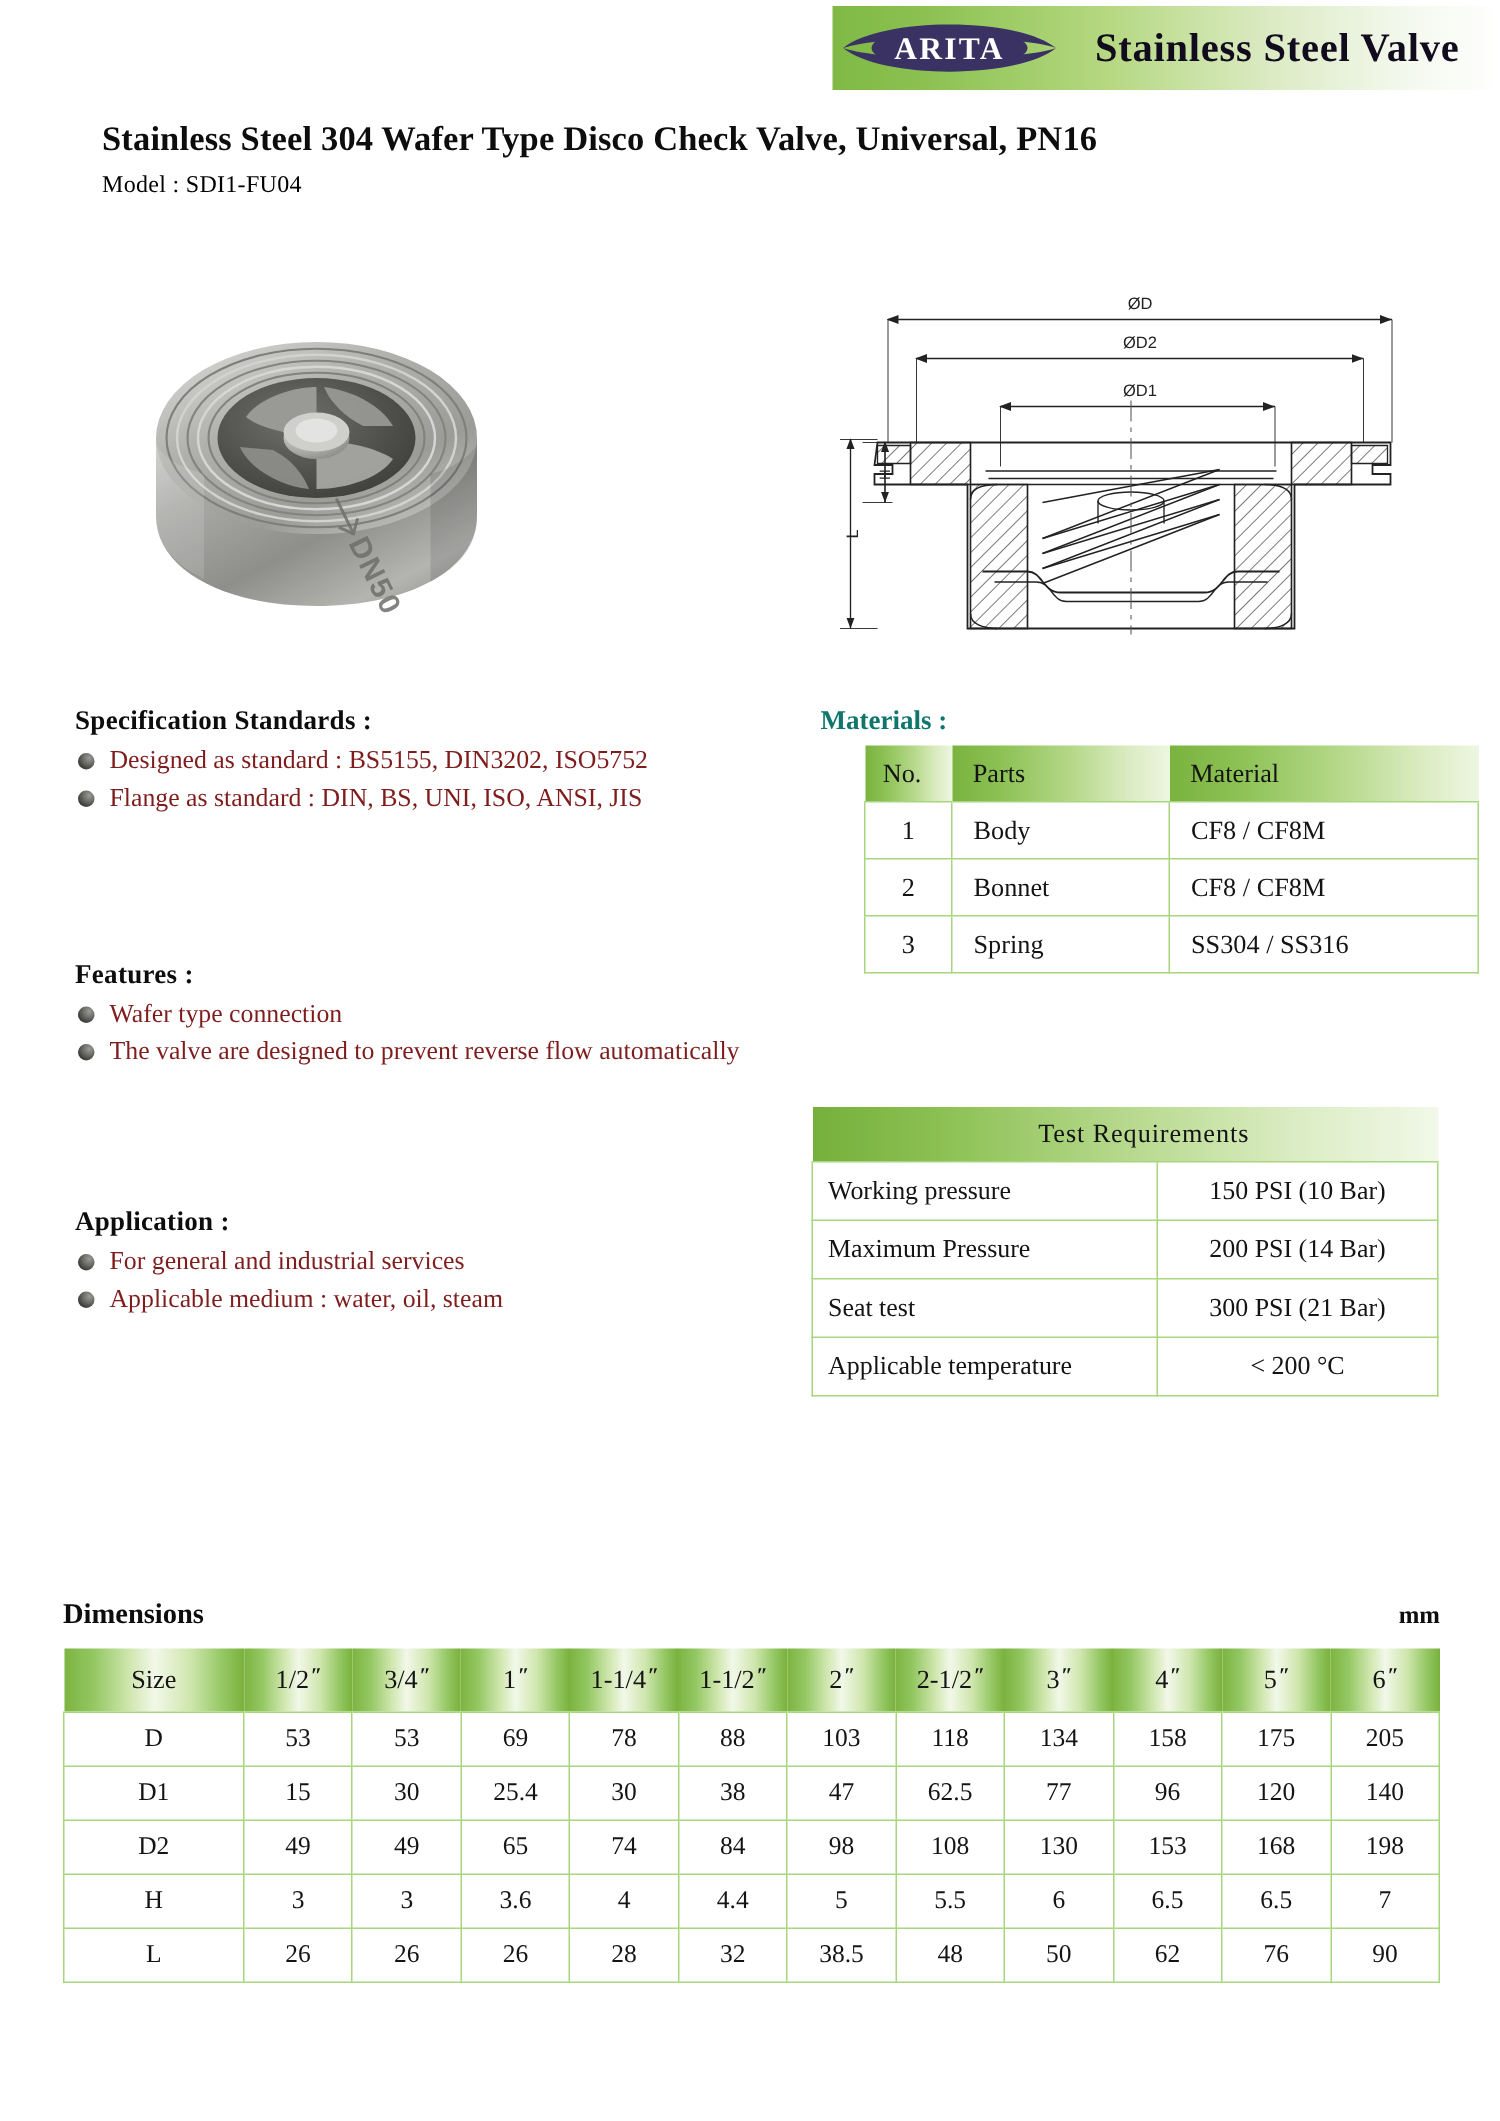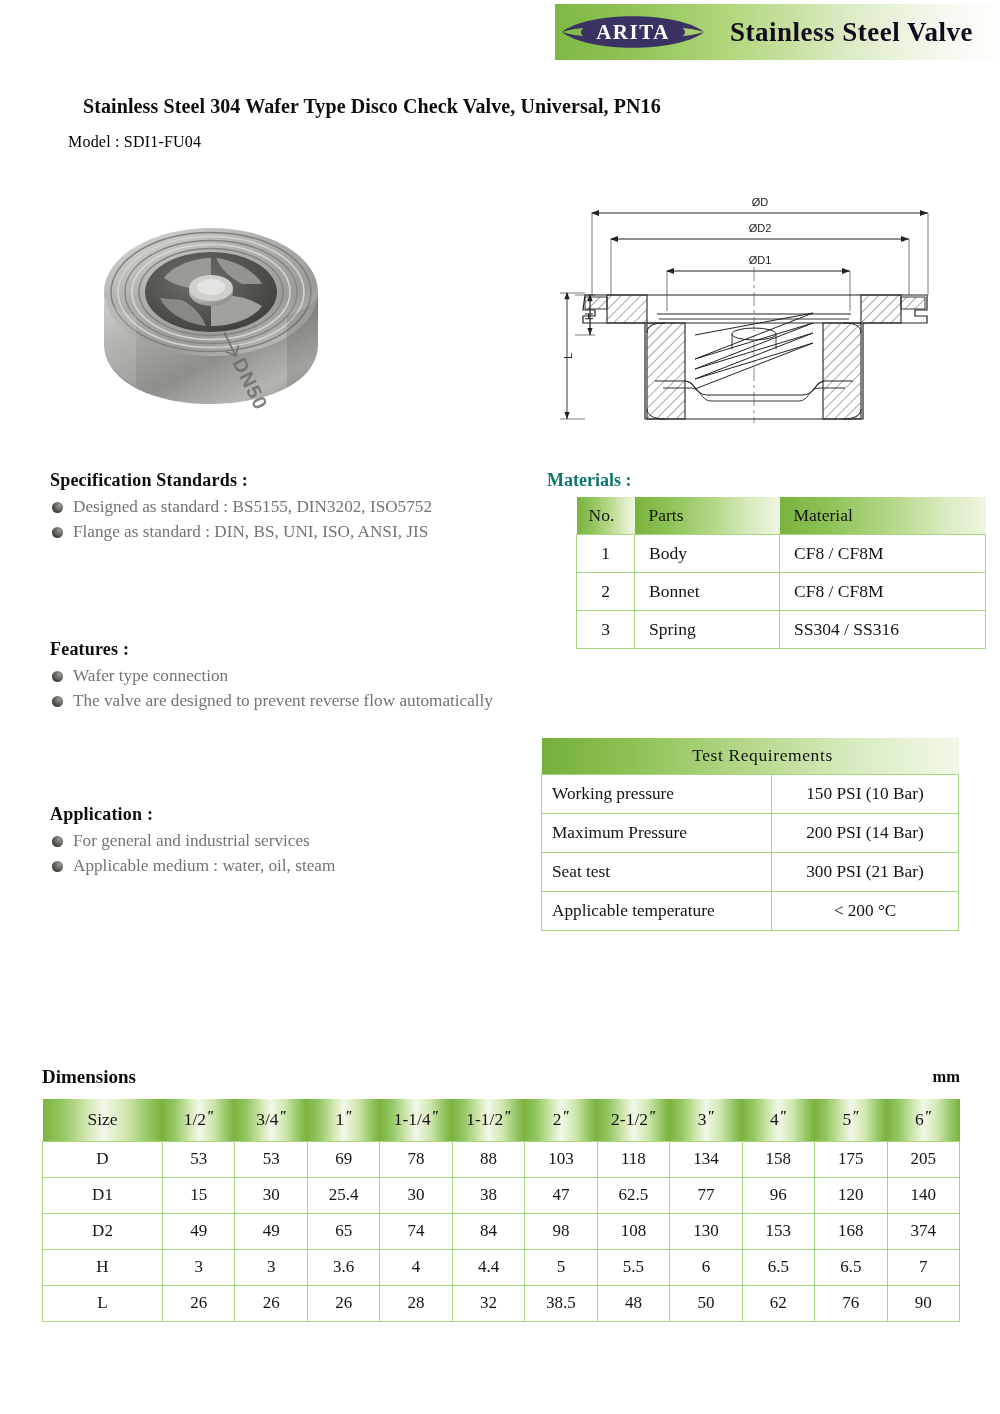--- a/index.html
+++ b/index.html
@@ -39,26 +39,26 @@
   .logo {
     position: absolute;
     left: 558px; top: 7px;
     width: 150px; height: 50px;
   }
   .logo svg { display: block; }
 
   
   .title-block { position: absolute; left: 68px; top: 80px; }
   .doc-title {
-    font-size: 20px;
+    font-size: 23px;
     font-weight: bold;
     color: #0d0d0d;
     letter-spacing: 0.1px;
     white-space: nowrap;
-    margin: 15px;
+    margin: 0;
   }
   .doc-model {
     font-size: 16px;
     color: #000000;
     margin-top: 9px;
     letter-spacing: 0.2px;
   }
 
   
   .photo-wrap {
@@ -81,21 +81,21 @@
     color: #0d0d0d;
     letter-spacing: 0.2px;
     margin: 0 0 4px 0;
   }
   ul.bullets { list-style: none; margin: 0; padding: 0; }
   ul.bullets li {
     position: relative;
     padding-left: 23px;
     font-size: 17.2px;
     line-height: 24px;
-    color: #737373;
+    color: #7f1d1d;
     margin-bottom: 1px;
   }
   ul.bullets li .bl {
     position: absolute;
     left: 2px; top: 7px;
     width: 11px; height: 11px;
     border-radius: 50%;
     background: radial-gradient(circle at 68% 30%, #9a9a96 0%, #6d6d68 38%, #3d3d39 72%, #24241f 100%);
   }
 
@@ -502,21 +502,21 @@
           <td>49</td>
           <td>49</td>
           <td>65</td>
           <td>74</td>
           <td>84</td>
           <td>98</td>
           <td>108</td>
           <td>130</td>
           <td>153</td>
           <td>168</td>
-          <td>374</td>
+          <td>198</td>
         </tr>
         <tr>
           <td>H</td>
           <td>3</td>
           <td>3</td>
           <td>3.6</td>
           <td>4</td>
           <td>4.4</td>
           <td>5</td>
           <td>5.5</td>

